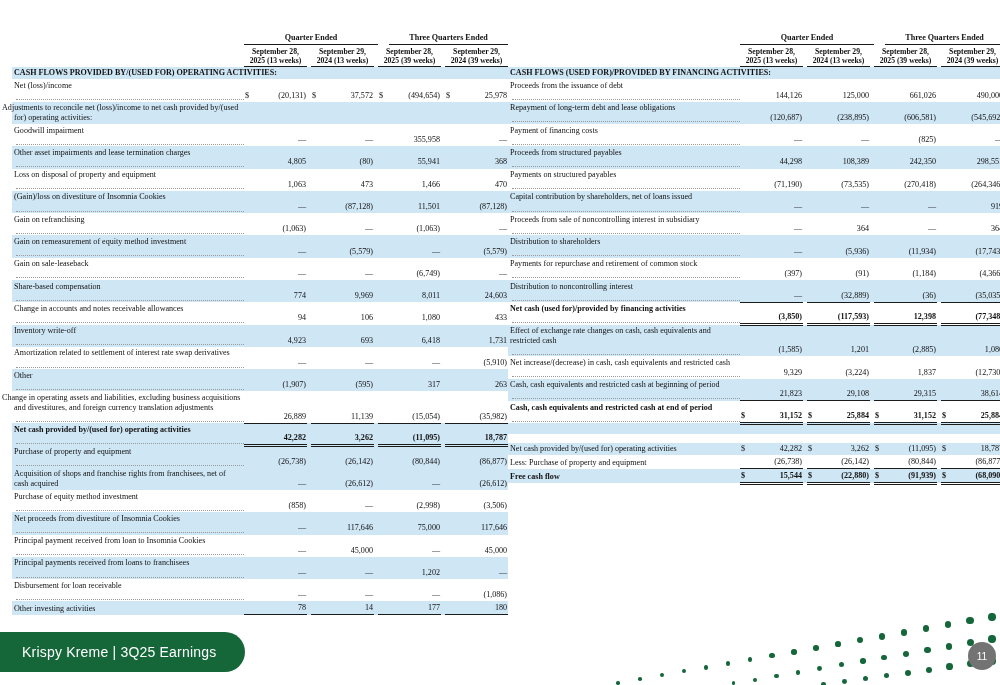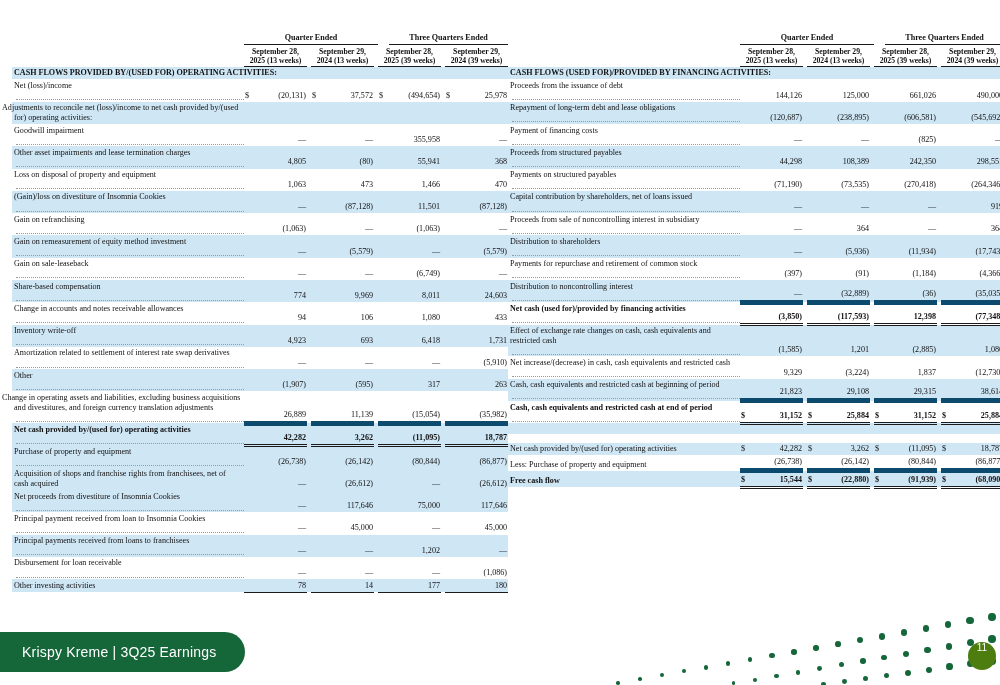--- a/index.html
+++ b/index.html
@@ -83,21 +83,21 @@
     white-space:nowrap;
   }
   td.gapc{padding:0;}
 
   .ind0{padding-left:2px;}
   .ind2{padding-left:28px;}
   .hang{padding-left:16px;text-indent:-12px;margin-top:36px;}
 
   tr.section td{font-weight:bold;}
   tr.total td{font-weight:bold;}
-  tr.total td.num, tr.total td.cur{border-top:5px solid #0c4a6e;}
+  tr.total td.num, tr.total td.cur{border-top:1px solid #0c4a6e;}
   tr.subline td.num, tr.subline td.cur{border-bottom:1px solid #1b1b1b;}
   tr.dblbtm td.num, tr.dblbtm td.cur{
     border-bottom:3px double #1b1b1b;
   }
 
   tr.blank td{height:9px;padding:0;}
 
   
   .footer-pill{
     position:absolute;
@@ -131,25 +131,25 @@
     position:absolute;
     background:#15673a;
     border-radius:50%;
   }
   .pagebadge{
     position:absolute;
     left:968px;
     top:642px;
     width:28px;height:28px;
     border-radius:50%;
-    background:#4d7c0f;
+    background:#737373;
     color:#ffffff;
     font-family:"Liberation Sans", sans-serif;
     font-size:10px;
-    display:flex;align-items:flex-start;justify-content:center;
+    display:flex;align-items:center;justify-content:center;
   }
 </style>
 </head>
 <body>
 
 <div class="page">
 
   <div class="tbl-wrap left">
     <table class="fin">
       <colgroup>
@@ -444,20 +444,34 @@
             <td class="num">—</td>
             <td class="gapc"></td>
             <td class="cur"></td>
             <td class="num">(26,612)</td>
             <td class="gapc"></td>
             <td class="cur"></td>
             <td class="num">—</td>
             <td class="gapc"></td>
             <td class="cur"></td>
             <td class="num">(26,612)</td>
+          </tr>
+          <tr class="band-plain ">
+            <td class="label ind2"><span class="txt">Purchase of equity method investment</span><span class="leaderline"></span></td>
+            <td class="cur"></td>
+            <td class="num">(858)</td>
+            <td class="gapc"></td>
+            <td class="cur"></td>
+            <td class="num">—</td>
+            <td class="gapc"></td>
+            <td class="cur"></td>
+            <td class="num">(2,998)</td>
+            <td class="gapc"></td>
+            <td class="cur"></td>
+            <td class="num">(3,506)</td>
           </tr>
           <tr class="band ">
             <td class="label ind2"><span class="txt">Net proceeds from divestiture of Insomnia Cookies</span><span class="leaderline"></span></td>
             <td class="cur"></td>
             <td class="num">—</td>
             <td class="gapc"></td>
             <td class="cur"></td>
             <td class="num">117,646</td>
             <td class="gapc"></td>
             <td class="cur"></td>

